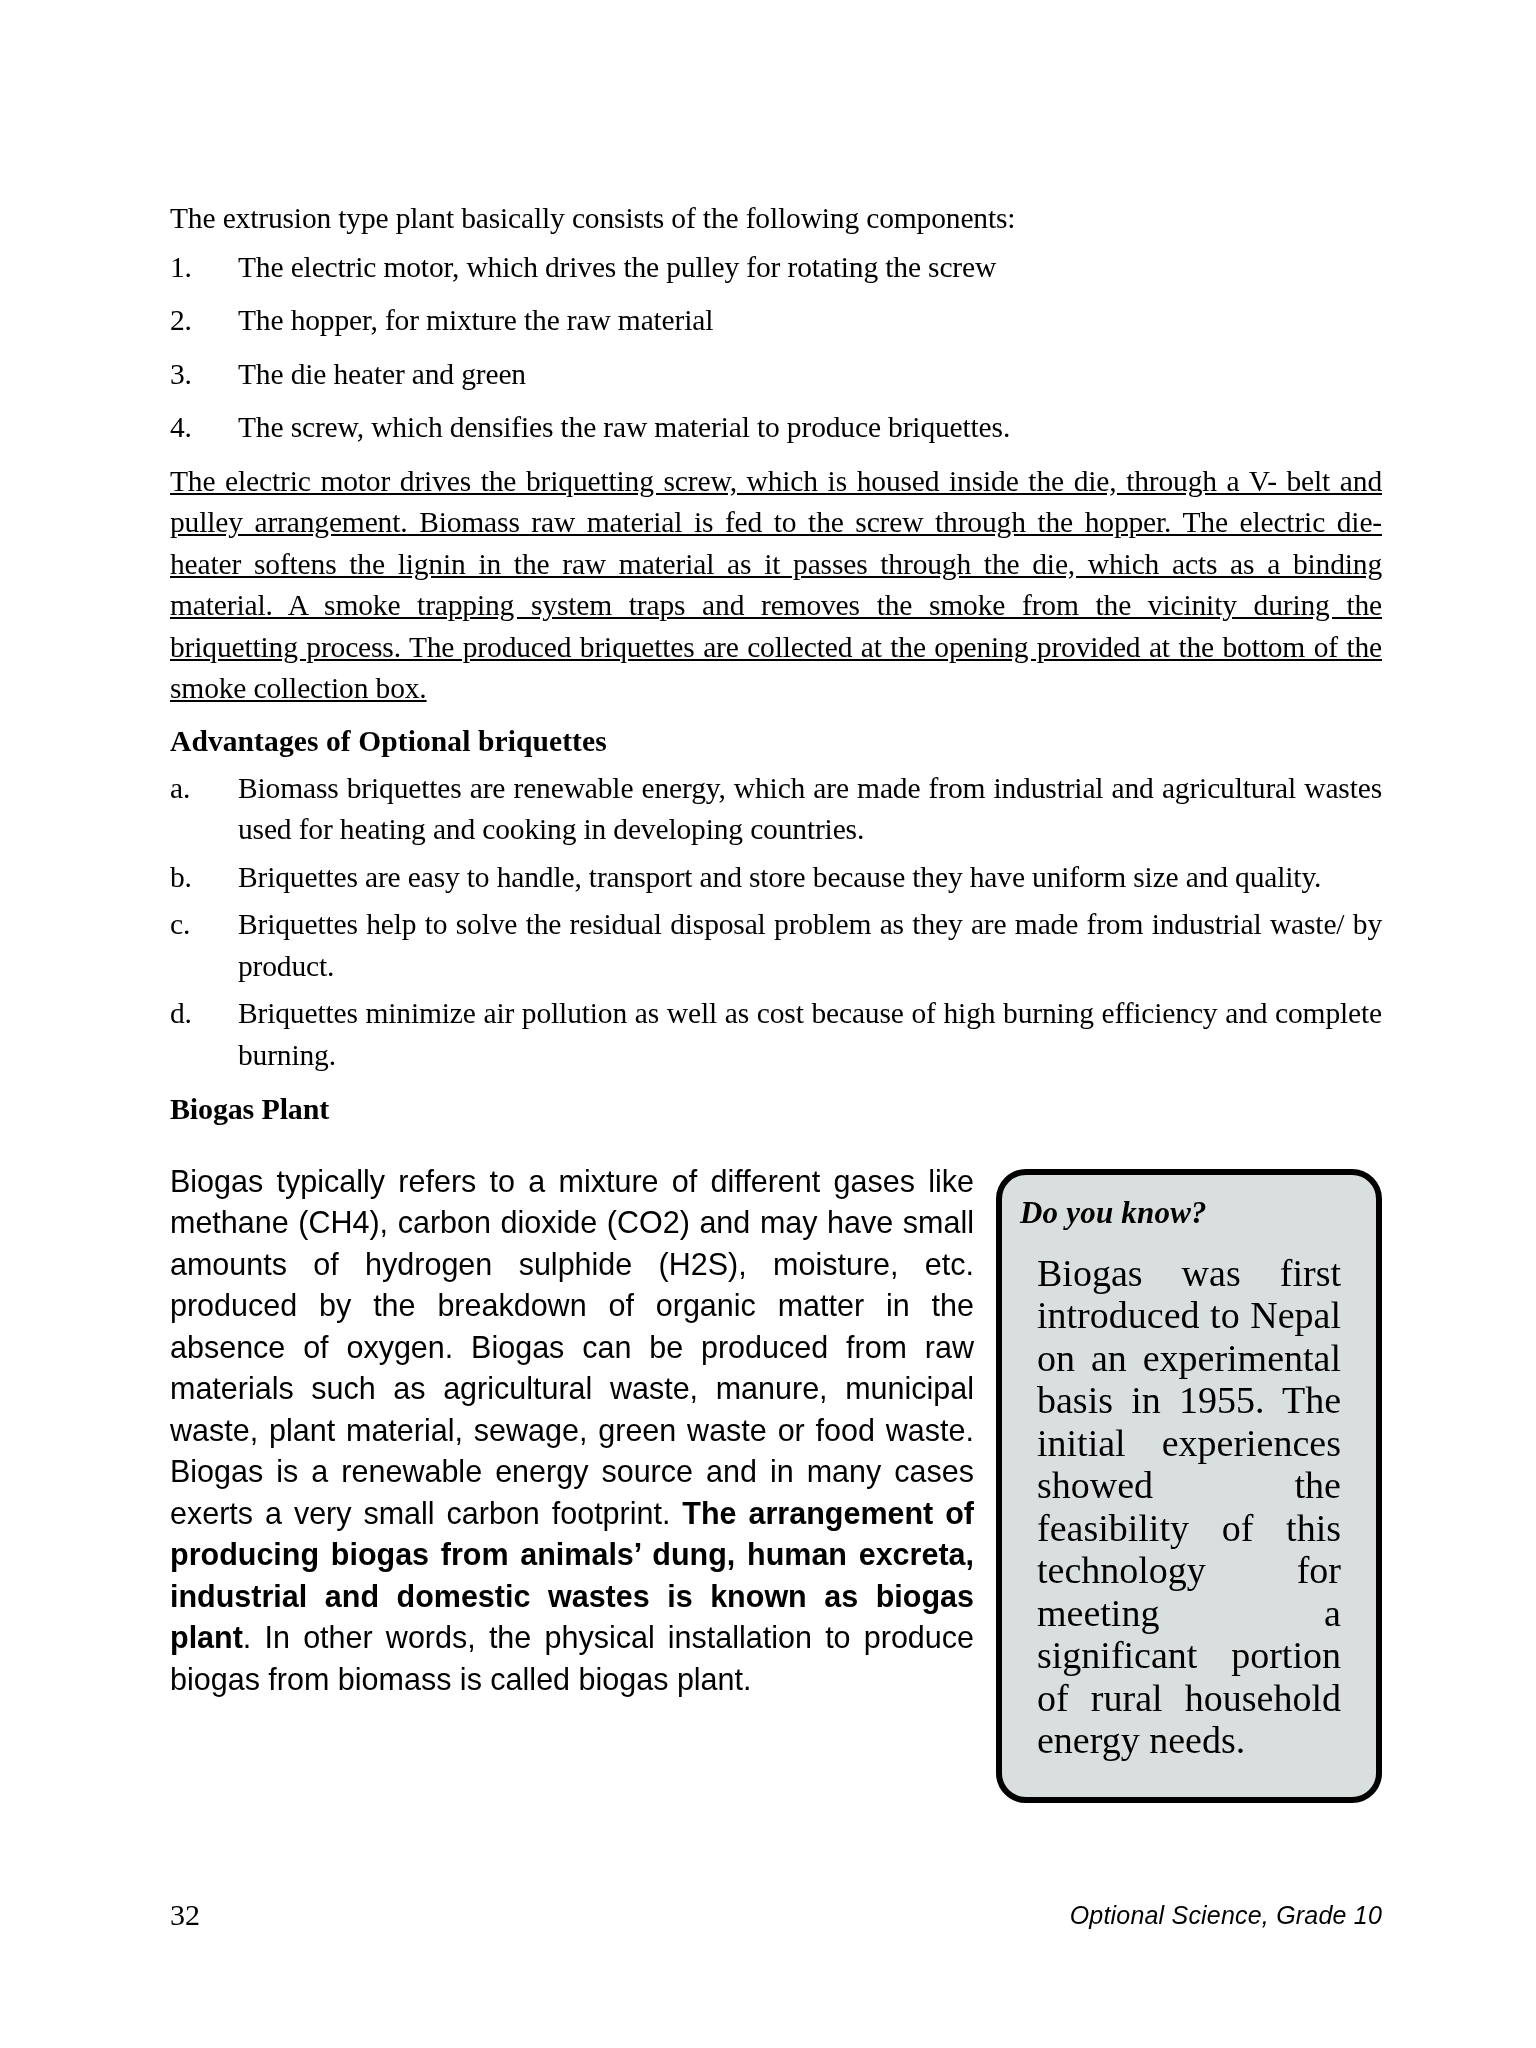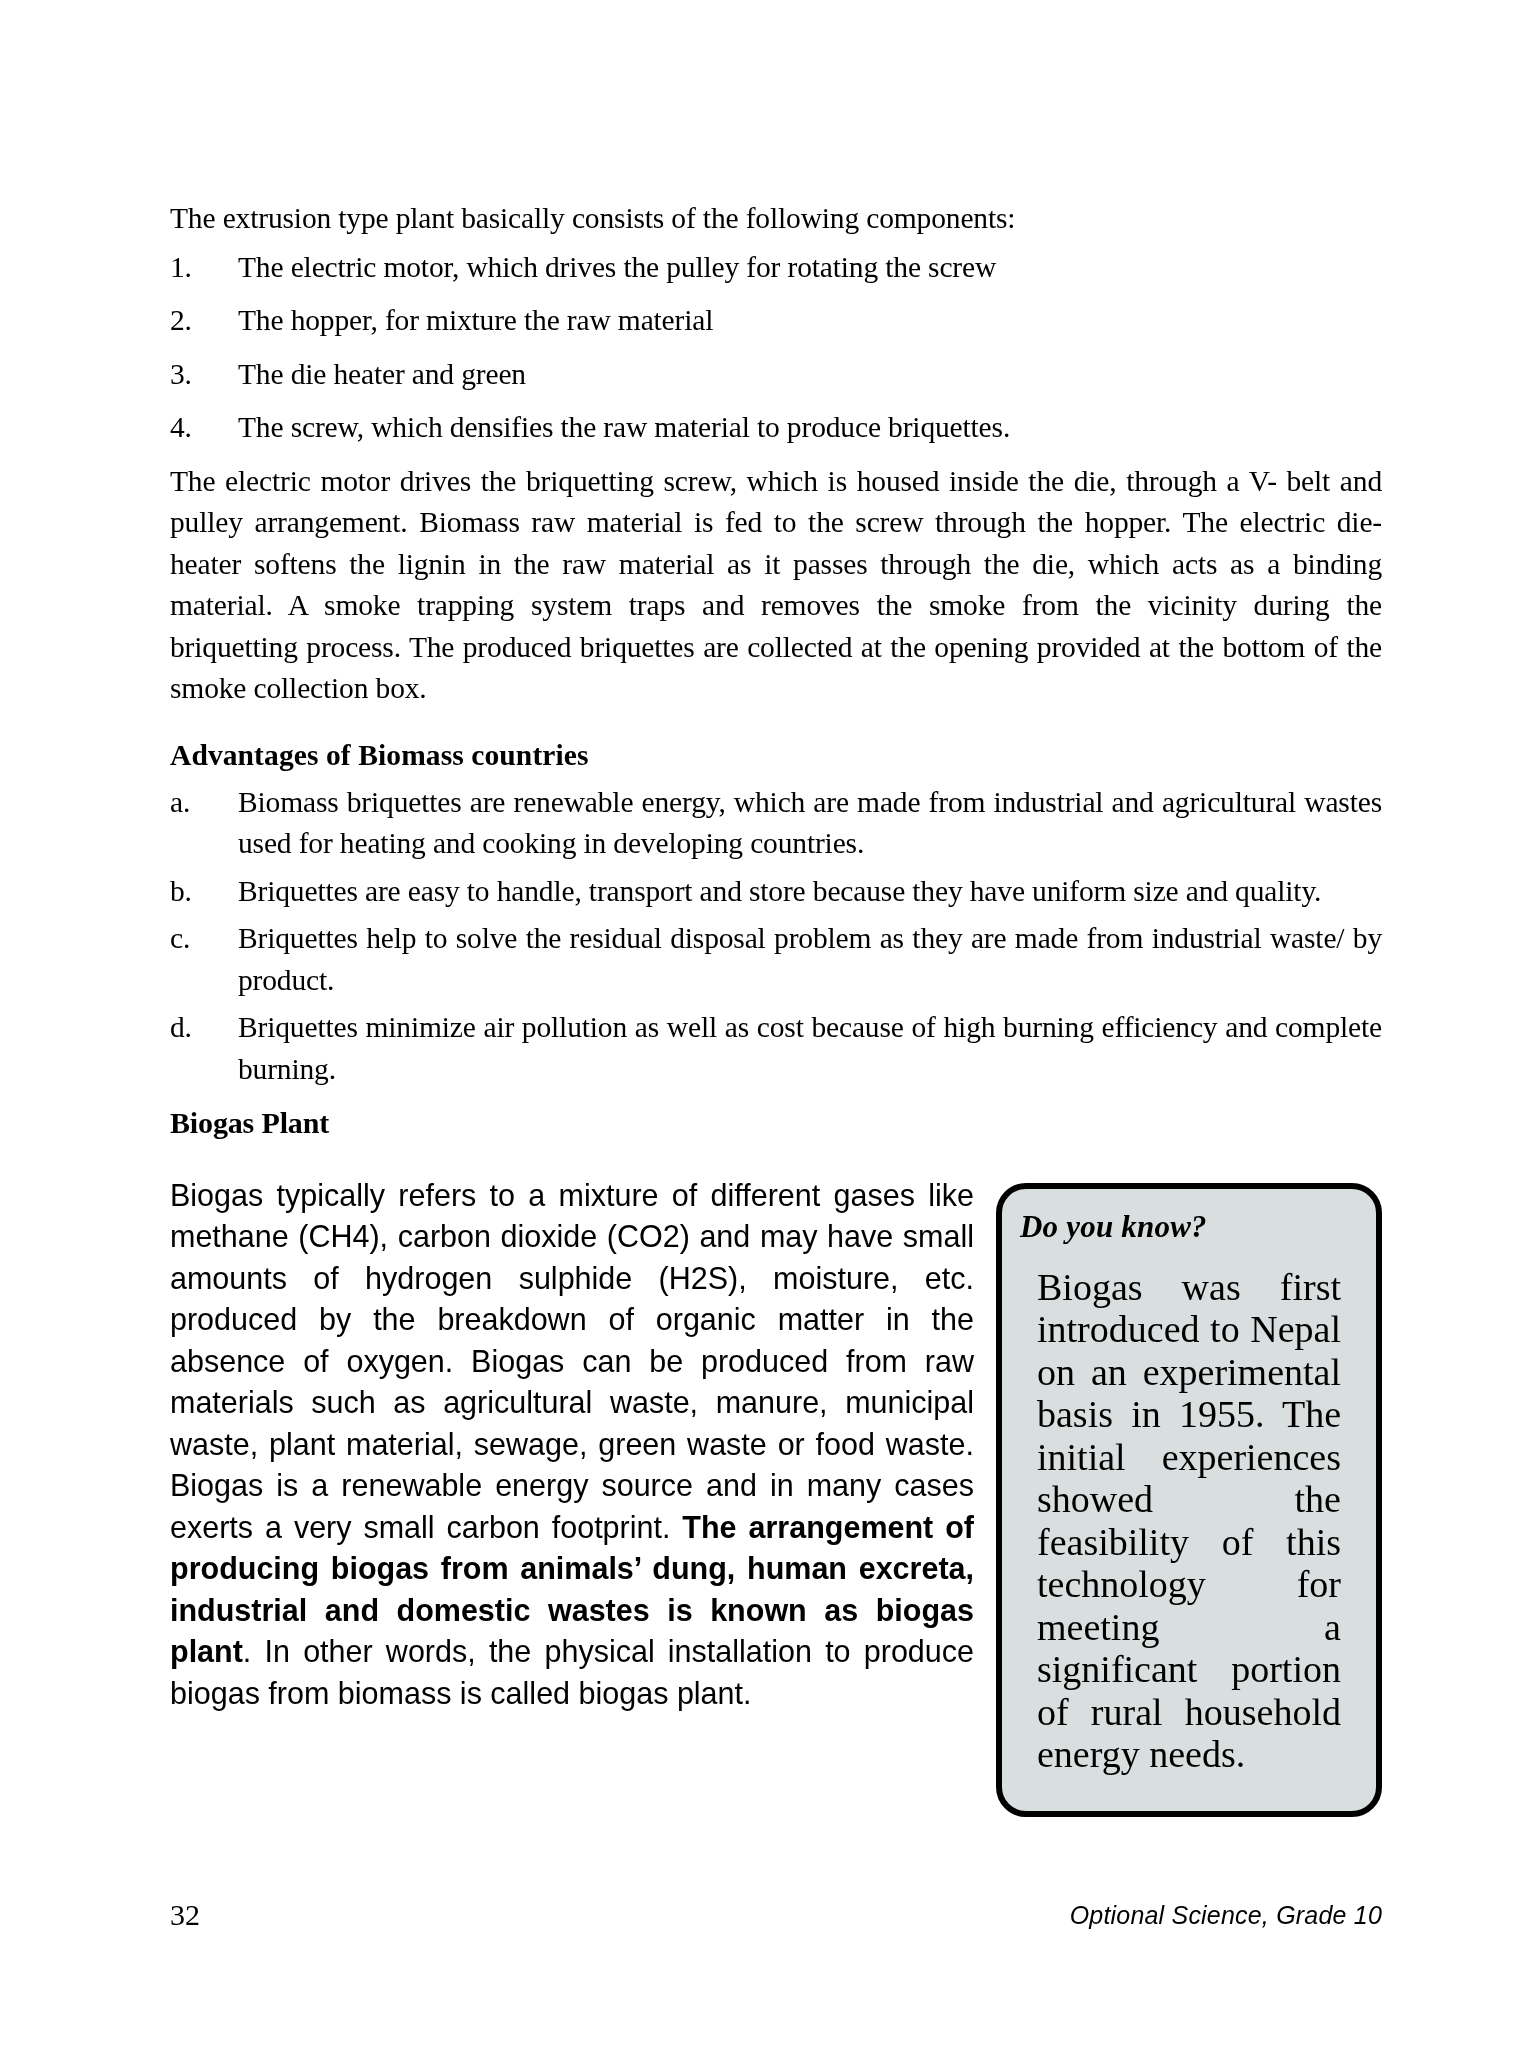--- a/index.html
+++ b/index.html
@@ -62,23 +62,24 @@
     white-space: nowrap;
   }
   .numlist li .marker {
     position: absolute;
     left: 0;
     top: 0;
     width: 50px;
   }
 
   .bodypara {
-    margin: 6px 0 24px 0;
+    margin: 6px 0 10px 0;
     text-align: justify;
     text-justify: inter-word;
+    text-decoration: underline;
   }
   .bodypara.last-left > :last-child { }
 
   h3.sechead {
     font-size: 29.5px;
     font-weight: bold;
     line-height: 42px;
     margin: 8px 0 6px 0;
     font-stretch: condensed;
     letter-spacing: 0.1px;
@@ -208,21 +209,21 @@
         <li>
           <span class="marker">3.</span><span>The die heater and green</span>
         </li>
         <li>
           <span class="marker">4.</span><span>The screw, which densifies the raw material to produce briquettes.</span>
         </li>
       </ol>
 
       <p class="bodypara">The electric motor drives the briquetting screw, which is housed inside the die, through a V- belt and pulley arrangement. Biomass raw material is fed to the screw through the hopper. The electric die-heater softens the lignin in the raw material as it passes through the die, which acts as a binding material. A smoke trapping system traps and removes the smoke from the vicinity during the briquetting process. The produced briquettes are collected at the opening provided at the bottom of the smoke collection box.</p>
 
-      <h3 class="sechead">Advantages of Biomass countries</h3>
+      <h3 class="sechead">Advantages of Optional briquettes</h3>
 
       <ol class="ltrlist">
         <li>
           <span class="marker">a.</span><span>Biomass briquettes are renewable energy, which are made from industrial and agricultural wastes used for heating and cooking in developing countries.</span>
         </li>
         <li>
           <span class="marker">b.</span><span>Briquettes are easy to handle, transport and store because they have uniform size and quality.</span>
         </li>
         <li>
           <span class="marker">c.</span><span>Briquettes help to solve the residual disposal problem as they are made from industrial waste/ by product.</span>

